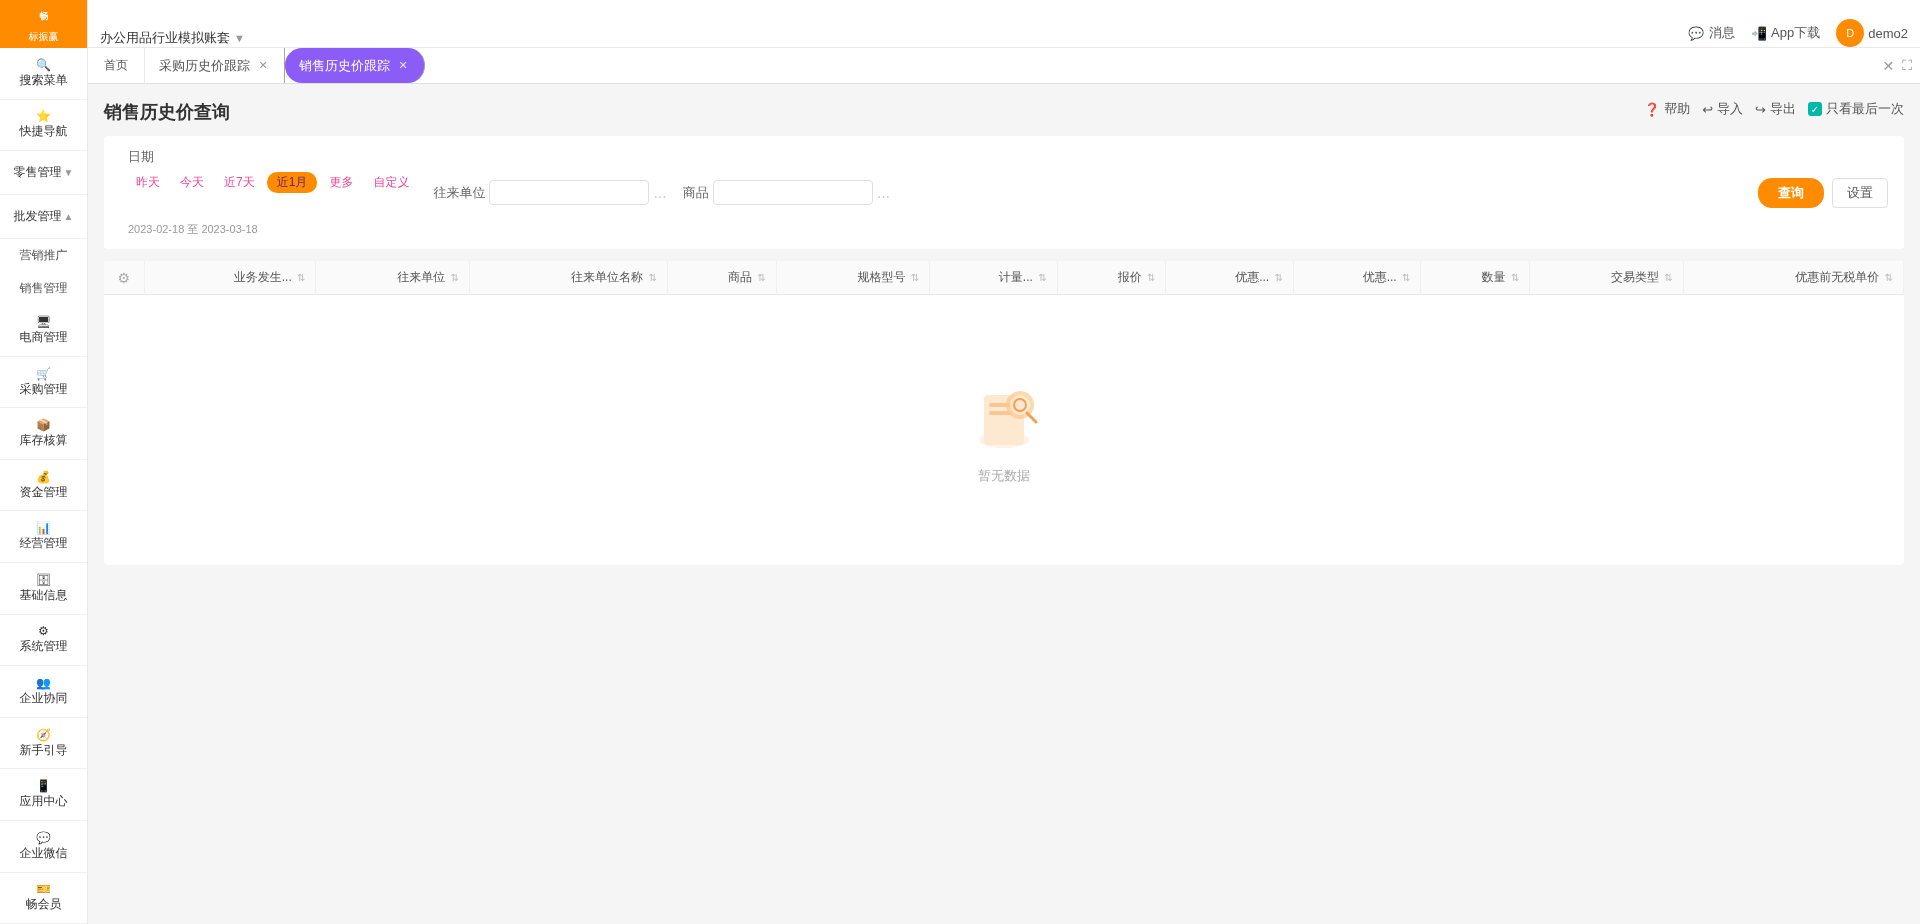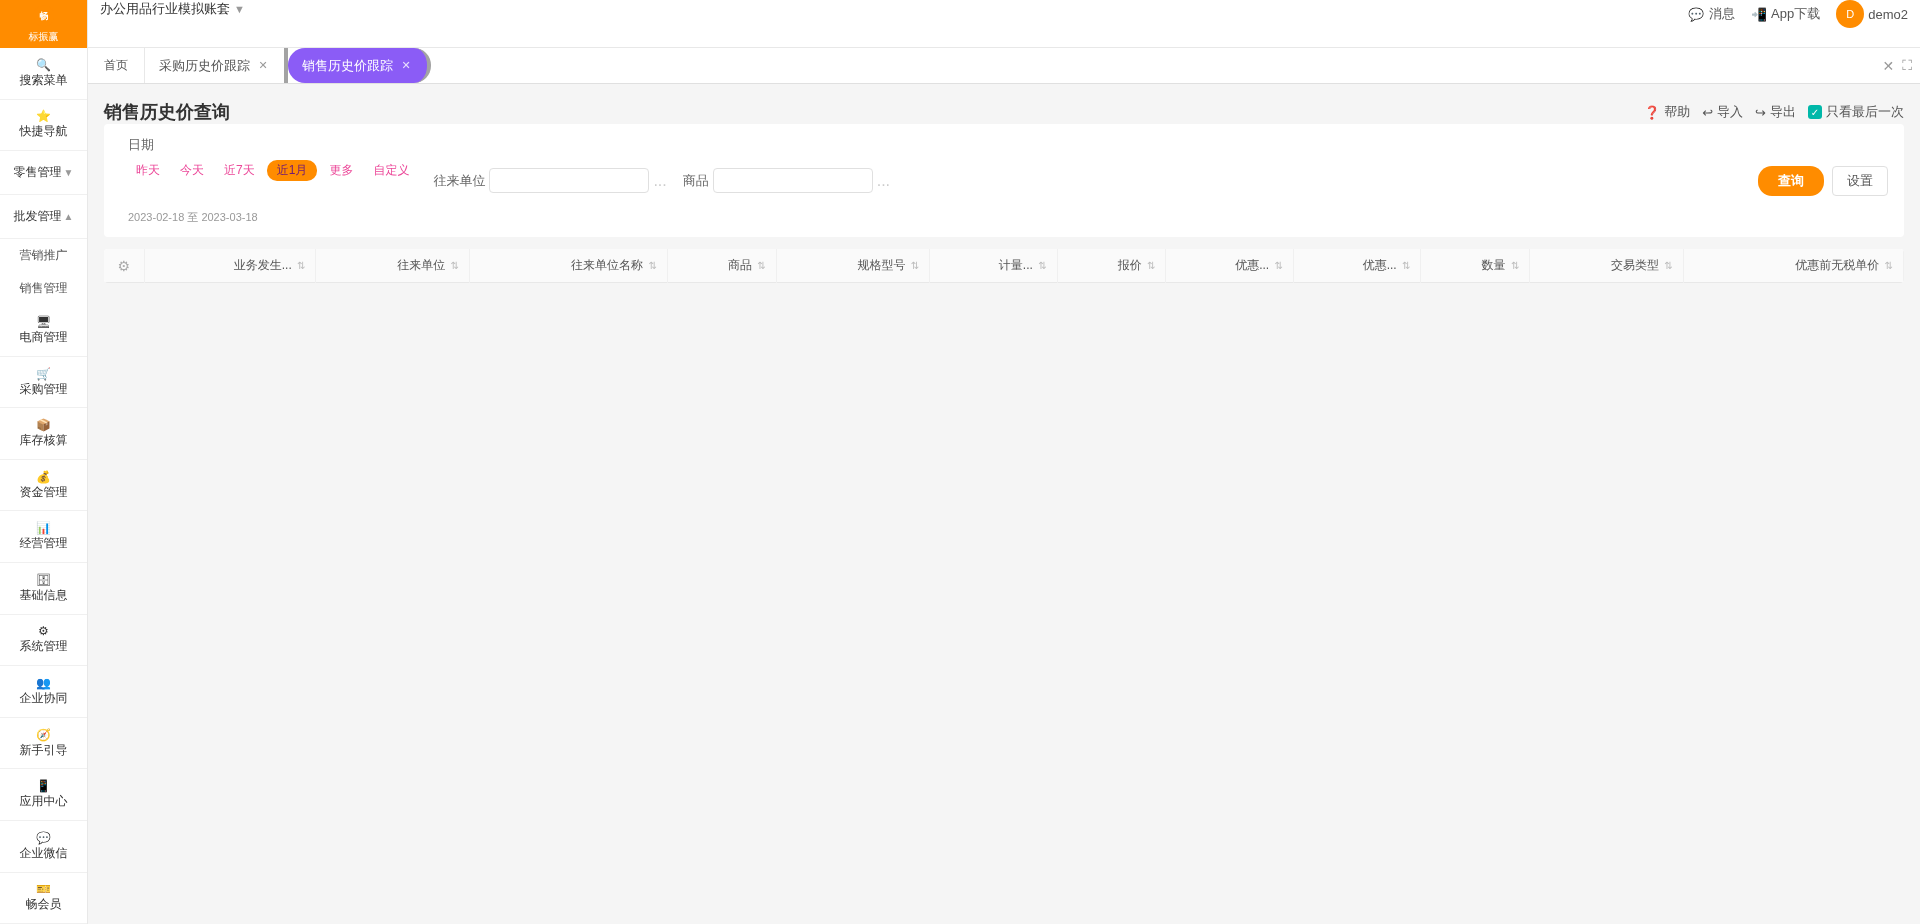--- a/index.html
+++ b/index.html
@@ -67,21 +67,21 @@
       flex-direction: column;
       overflow: hidden;
     }
 
     
     .topbar {
       height: 48px;
       background: #fff;
       border-bottom: 1px solid #e8e8e8;
       display: flex;
-      align-items: flex-start;
+      align-items: flex-end;
       padding: 0 12px;
       gap: 8px;
     }
     .topbar-title {
       font-size: 13px;
       color: #333;
       display: flex;
       align-items: center;
       gap: 4px;
       flex: 1;
@@ -120,21 +120,21 @@
       align-items: stretch;
       height: 36px;
       flex-shrink: 0;
     }
     .tab {
       display: flex;
       align-items: center;
       padding: 0 14px;
       font-size: 13px;
       cursor: pointer;
-      border-right: 4px solid #a3a3a3;
+      border-right: 1px solid #a3a3a3;
       color: #555;
       gap: 6px;
       white-space: nowrap;
     }
     .tab.active {
       background: #8b5cf6;
       color: #fff;
       border-radius: 17px;
     }
     .tab .close-btn {
@@ -171,23 +171,23 @@
 
     
     .page-content {
       flex: 1;
       overflow: auto;
       padding: 16px;
       background: #f5f5f5;
     }
     .page-header {
       display: flex;
-      align-items: center;
+      align-items: flex-start;
       justify-content: space-between;
-      margin-bottom: 0;
+      margin-bottom: 12px;
     }
     .page-title {
       font-size: 18px;
       font-weight: bold;
       color: #333;
     }
     .page-actions {
       display: flex;
       align-items: center;
       gap: 12px;
@@ -583,16 +583,29 @@
             <th>
               <span>优惠前无税单价</span>
               <span class="sort-icons">⇅</span>
             </th>
           </tr>
         </thead>
         <tbody id="table-body">
         </tbody>
       </table>
 
+      <div class="empty-state">
+        <svg class="empty-icon" viewBox="0 0 80 80">
+          <ellipse cx="40" cy="65" rx="25" ry="8" fill="#fde8d0" opacity="0.5"></ellipse>
+          <rect x="20" y="20" width="40" height="50" rx="4" fill="#fde8d0"></rect>
+          <rect x="25" y="28" width="30" height="4" rx="2" fill="#f5b87a" opacity="0.7"></rect>
+          <rect x="25" y="36" width="22" height="4" rx="2" fill="#f5b87a" opacity="0.7"></rect>
+          <circle cx="56" cy="30" r="14" fill="#ffc68a" opacity="0.7"></circle>
+          <circle cx="56" cy="30" r="10" fill="#fff" opacity="0.5"></circle>
+          <line x1="63" y1="38" x2="72" y2="47" stroke="#f5a050" stroke-width="3" stroke-linecap="round"></line>
+          <circle cx="56" cy="30" r="6" fill="none" stroke="#f5a050" stroke-width="2"></circle>
+        </svg>
+        <span class="empty-text">暂无数据</span>
+      </div>
     </div>
 
   </div>
 </div>
 
 </body></html>

